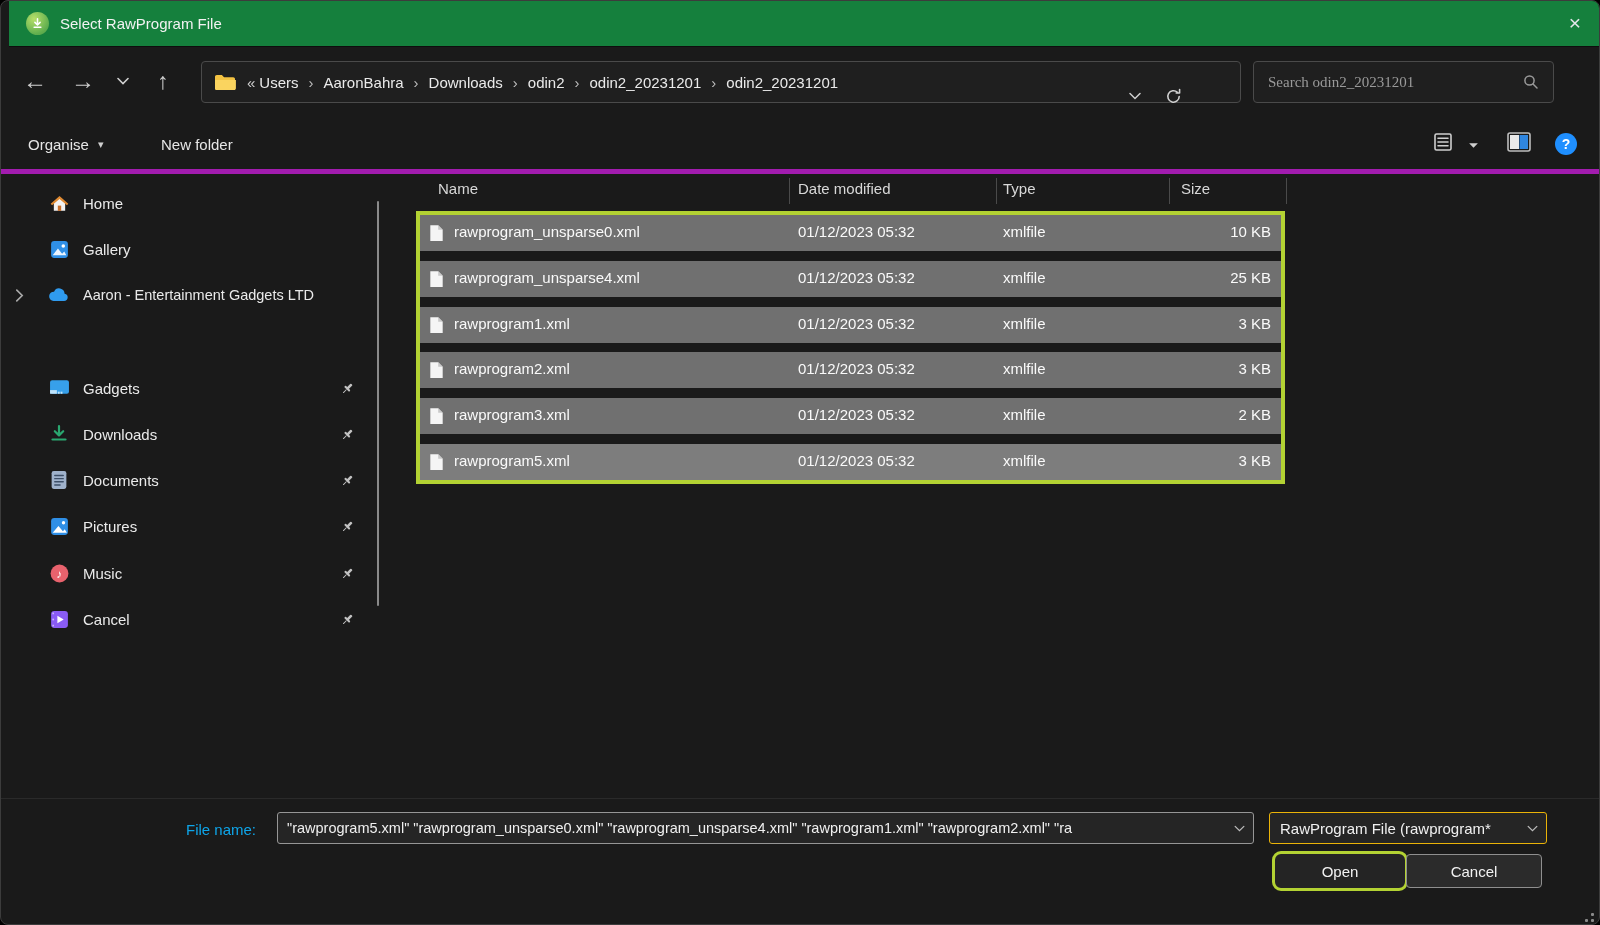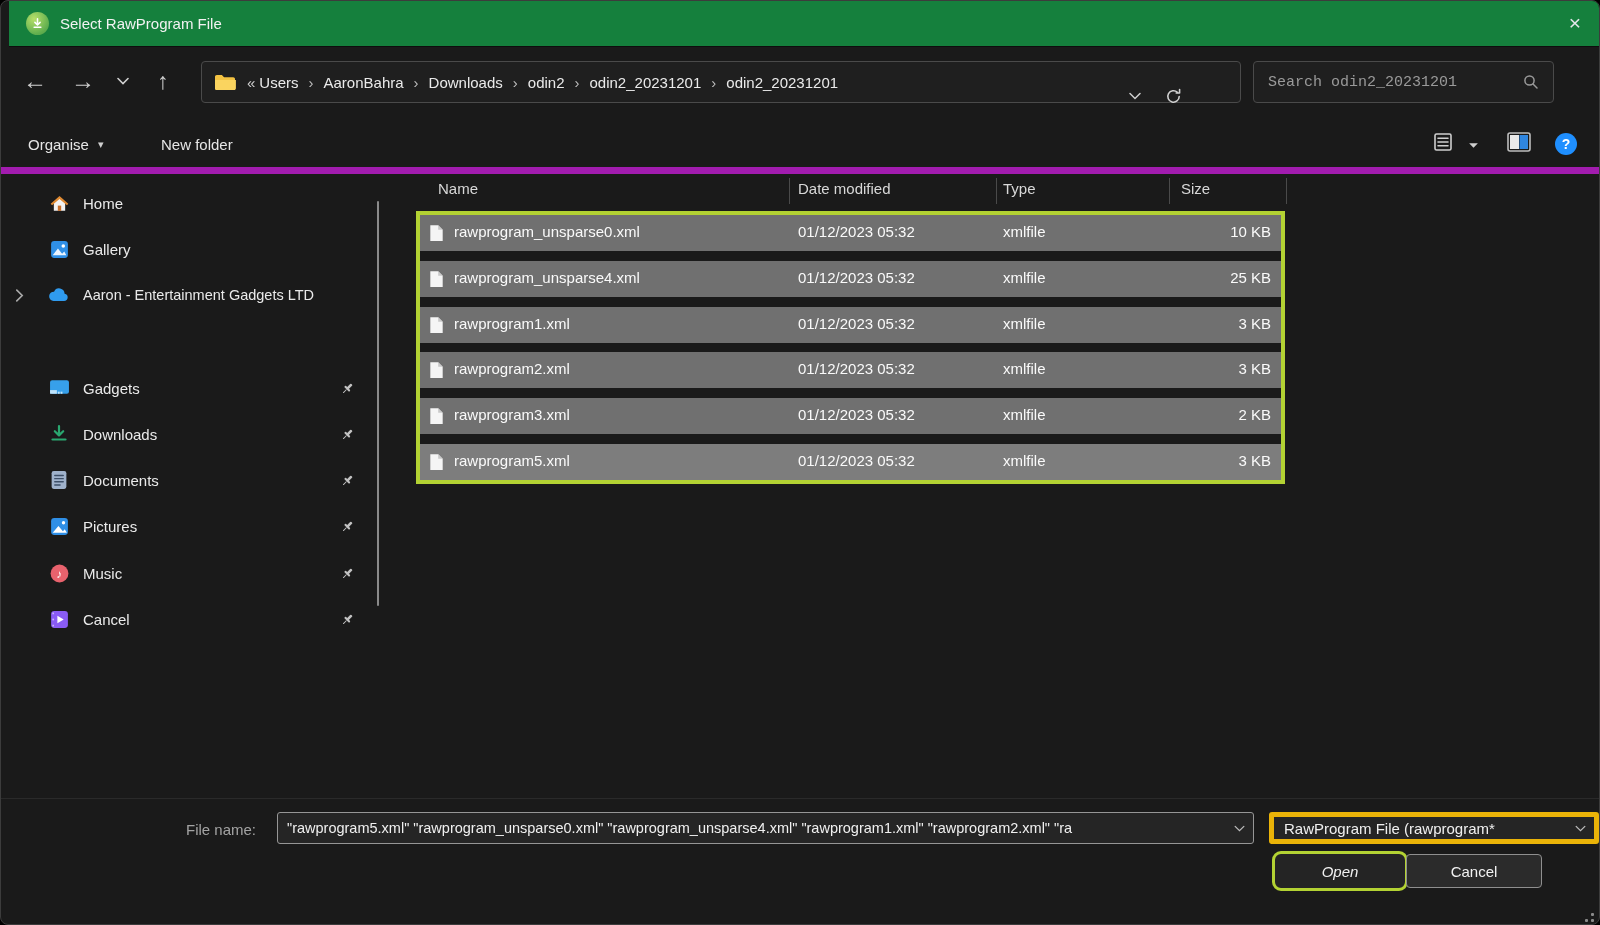--- a/index.html
+++ b/index.html
@@ -40,27 +40,27 @@
   .crumb-overflow { color:#cfcfcf; padding-right:2px; }
   #addr-dropdown { position:absolute; right:88px; top:13px; width:34px; height:42px;
                    display:flex; align-items:center; justify-content:center; }
   #addr-refresh { position:absolute; right:48px; top:13px; width:38px; height:42px;
                   display:flex; align-items:center; justify-content:center; }
   #searchbox { position:absolute; left:1252px; top:13px; width:301px; height:42px;
                background:#1f1f1f; border:1px solid #4a4a4a; border-radius:4px;
                display:flex; align-items:center; }
   #searchbox input { flex:1; background:transparent; border:none; outline:none;
                      color:#e0e0e0; font-size:15px; padding:0 8px 0 14px;
-                     font-family:Liberation Mono, monospace; }
+                     font-family:Liberation Serif, serif; }
   #searchbox input::placeholder { color:#9a9a9a; }
   .search-glyph { margin-right:14px; display:flex; }
 
   
   #cmdrow { position:absolute; left:0; top:113px; width:100%; height:60px;
-            border-bottom:7px solid #a21caf; }
+            border-bottom:5px solid #a21caf; }
   .cmd-item { position:absolute; top:0; height:60px; display:flex; align-items:center;
               font-size:15px; color:#e6e6e6; }
   #cmd-organise { left:27px; }
   #cmd-organise .caret { font-size:11px; color:#cfcfcf; margin-left:9px; }
   #cmd-newfolder { left:160px; }
   .cmd-icons { position:absolute; right:0; top:0; height:60px; display:flex;
                align-items:center; gap:14px; padding-right:22px; }
 
   
   #sidebar { position:absolute; left:0; top:174px; width:455px; height:623px; }
@@ -92,37 +92,37 @@
   .ficon { position:absolute; left:9px; top:9px; display:flex; }
   .fname { position:absolute; left:34px; top:8px; }
   .fdate { position:absolute; left:378px; top:8px; }
   .ftype { position:absolute; left:583px; top:8px; }
   .fsize { position:absolute; right:10px; top:8px; }
 
   
   #footer { position:absolute; left:0; top:797px; width:100%; height:128px;
             border-top:1px solid #2a2a2a; }
   #filename-label { position:absolute; left:137px; top:22px; width:118px;
-                    text-align:right; font-size:15px; color:#a3a3a3; }
+                    text-align:right; font-size:15px; color:#0ea5e9; }
   #filename-box { position:absolute; left:276px; top:13px; width:977px; height:32px;
                   background:#252525; border:1px solid #969696; border-radius:3px;
                   display:flex; align-items:center; }
   #filename-box input { flex:1; min-width:0; background:transparent; border:none; outline:none;
                         color:#f0f0f0; font-size:14.5px; padding:0 2px 0 9px;
                         font-family:inherit; white-space:nowrap; }
   #filename-box .combo-caret { padding:0 8px 0 2px; display:flex; }
-  #filetype-box { position:absolute; left:1268px; top:13px; width:330px; height:32px;
-                  background:#252525; border:5px solid #eab308; border-radius:3px;
+  #filetype-box { position:absolute; left:1268px; top:13px; width:278px; height:32px;
+                  background:#252525; border:1px solid #eab308; border-radius:3px;
                   display:flex; align-items:center; font-size:15px; color:#f0f0f0; }
   #filetype-box .ft-text { flex:1; padding-left:10px; white-space:nowrap; overflow:hidden; }
   #filetype-box .combo-caret { padding:0 8px 0 2px; display:flex; }
   #open-btn { position:absolute; left:1271px; top:52px; width:136px; height:40px;
               background:#242424; border:3px solid #b3d233; border-radius:9px;
               display:flex; align-items:center; justify-content:center;
-              font-size:15px; color:#f2f2f2;font-style:italic; }
+              font-size:15px; color:#f2f2f2; }
   #cancel-btn { position:absolute; left:1405px; top:55px; width:136px; height:34px;
                 background:#2b2b2b; border:1px solid #8f8f8f; border-radius:4px;
                 display:flex; align-items:center; justify-content:center;
                 font-size:15px; color:#f2f2f2; }
   #resize-grip { position:absolute; right:5px; bottom:4px; width:14px; height:14px; }
   #resize-grip i { position:absolute; width:3px; height:3px; background:#8a8a8a;
                    border-radius:1px; }
   #resize-grip i:nth-child(1){ right:0; bottom:0; }
   #resize-grip i:nth-child(2){ right:6px; bottom:0; }
   #resize-grip i:nth-child(3){ right:0; bottom:6px; }

